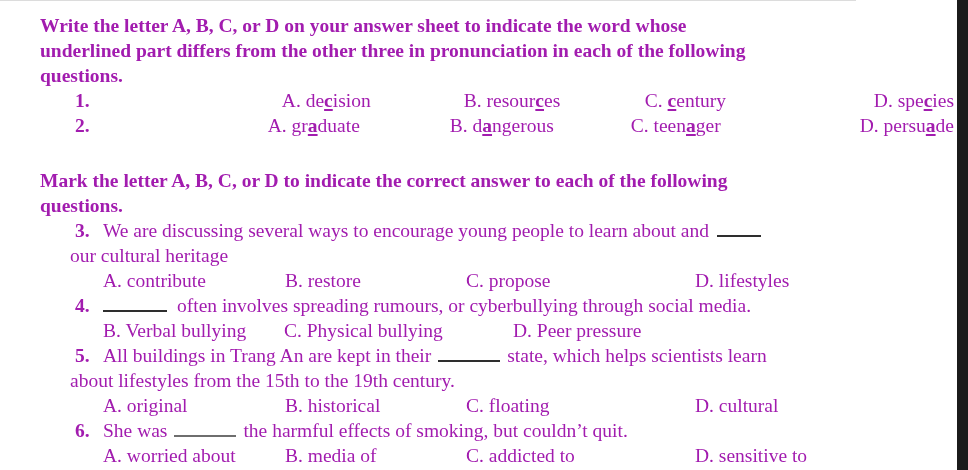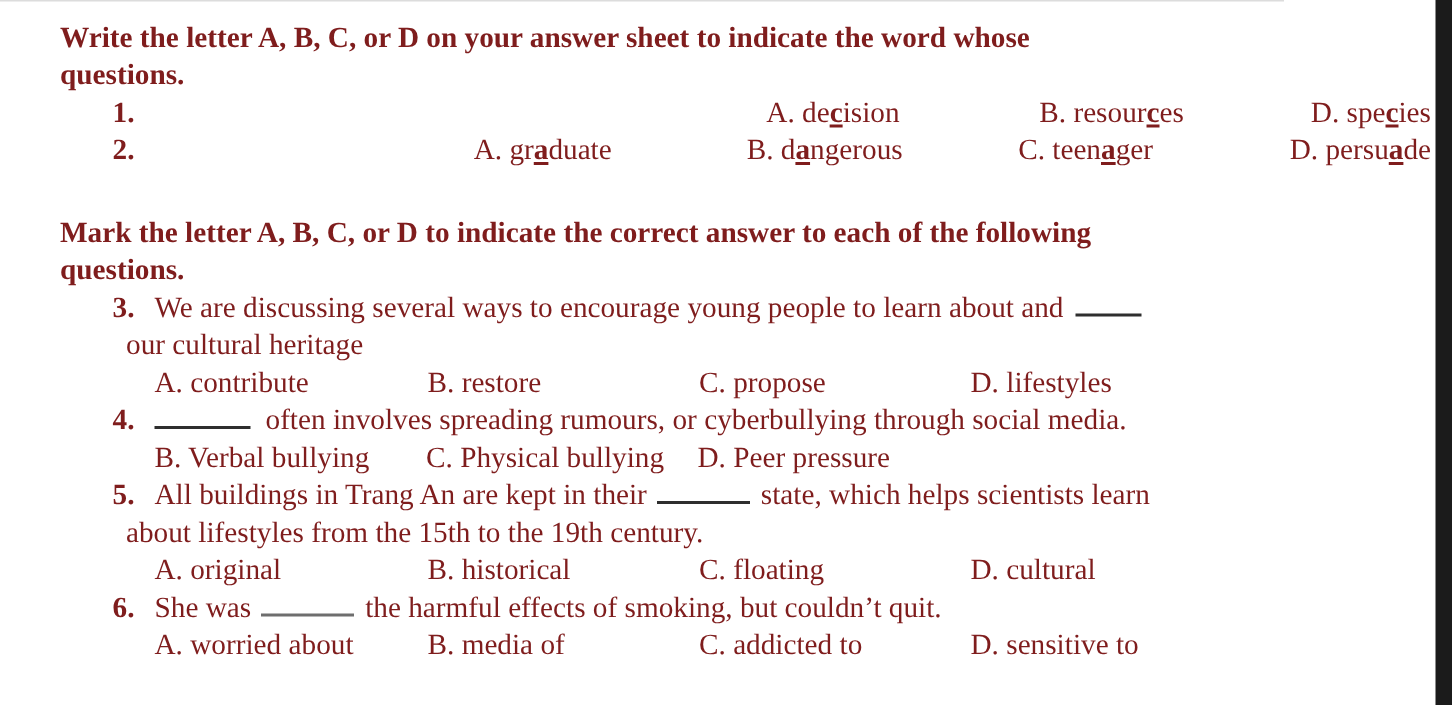--- a/index.html
+++ b/index.html
@@ -5,21 +5,21 @@
   * { margin: 0; padding: 0; box-sizing: border-box; }
   body { background: #ffffff; }
   .page {
     position: relative;
     width: 968px;
     height: 470px;
     background: #ffffff;
     overflow: hidden;
     font-family: "Liberation Serif", "DejaVu Serif", serif;
     font-size: 19.5px;
-    color: #7f1d1d;
+    color: #a21caf;
   }
   .edge-bar {
     position: absolute;
     top: 0; right: 0;
     width: 11px; height: 470px;
     background: #1b1b1b;
   }
   .top-artifact {
     position: absolute;
     top: 0; left: 0;
@@ -34,27 +34,27 @@
   .line { height: 25px; line-height: 25px; white-space: nowrap; }
   .spacer { height: 30px; }
   .heading { font-weight: bold; }
   .qline { display: flex; }
   .qnum {
     font-weight: bold;
     margin-left: 35px;
     width: 28px;
     flex: 0 0 28px;
   }
-  .cont { margin-left: 44px; }
+  .cont { margin-left: 30px; }
   .opts { display: flex; margin-left: 63px; }
   .qline .opts-inline { display: flex; flex: 1; justify-content: flex-end; }
   .optA { min-width: 182px; }
   .optB { min-width: 181px; }
   .optC { min-width: 181px; }
-  .optD { min-width: 10px; }
+  .optD { min-width: 10px; margin-left: 48px; }
   .ul {
     font-weight: bold;
     text-decoration: underline;
     text-decoration-thickness: 2px;
     text-underline-offset: 2px;
   }
   .blank {
     display: inline-block;
     height: 0.82em;
     border-bottom: 2px solid #2e2e2e;
@@ -67,27 +67,29 @@
 </head>
 <body>
 
 <div class="page">
   <div class="top-artifact"></div>
   <div class="edge-bar"></div>
 
   <div class="content">
 
     <div class="line heading">Write the letter A, B, C, or D on your answer sheet to indicate the word whose</div>
+    <div class="line heading">underlined part differs from the other three in pronunciation in each of the following</div>
     <div class="line heading">questions.</div>
 
     <div class="line qline">
       <span class="qnum">1.</span>
       <span class="opts-inline">
         <span class="optA"><span>A. de</span><span class="ul">c</span><span>ision</span></span>
         <span class="optB"><span>B. resour</span><span class="ul">c</span><span>es</span></span>
+        <span class="optC"><span>C. </span><span class="ul">c</span><span>entury</span></span>
         <span class="optD"><span>D. spe</span><span class="ul">c</span><span>ies</span></span>
       </span>
     </div>
 
     <div class="line qline">
       <span class="qnum">2.</span>
       <span class="opts-inline">
         <span class="optA"><span>A. gr</span><span class="ul">a</span><span>duate</span></span>
         <span class="optB"><span>B. d</span><span class="ul">a</span><span>ngerous</span></span>
         <span class="optC"><span>C. teen</span><span class="ul">a</span><span>ger</span></span>

